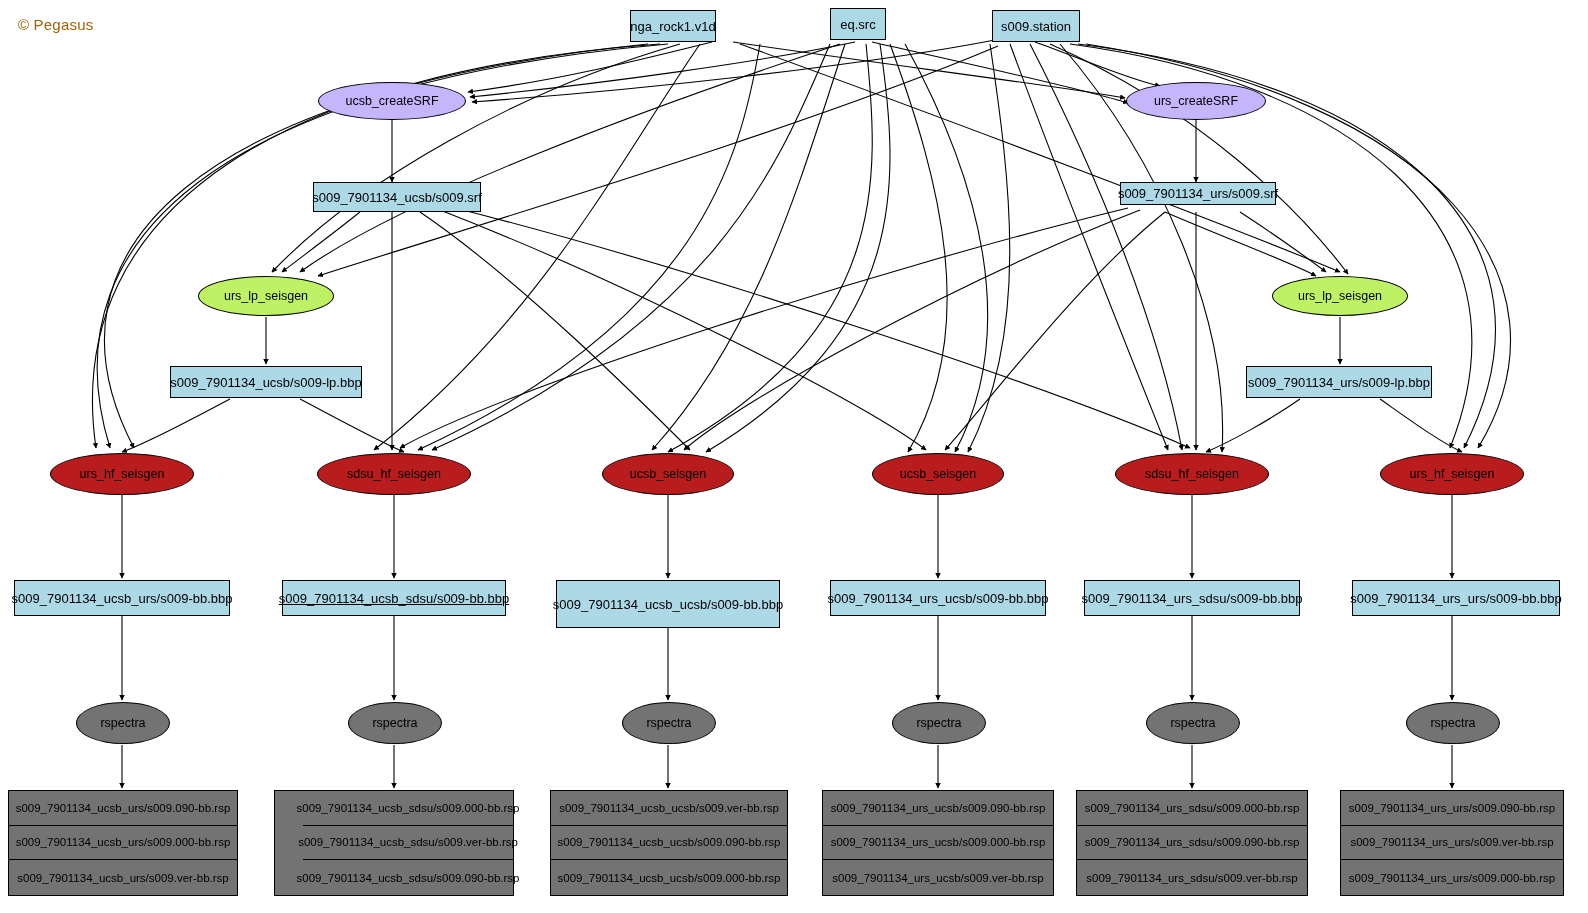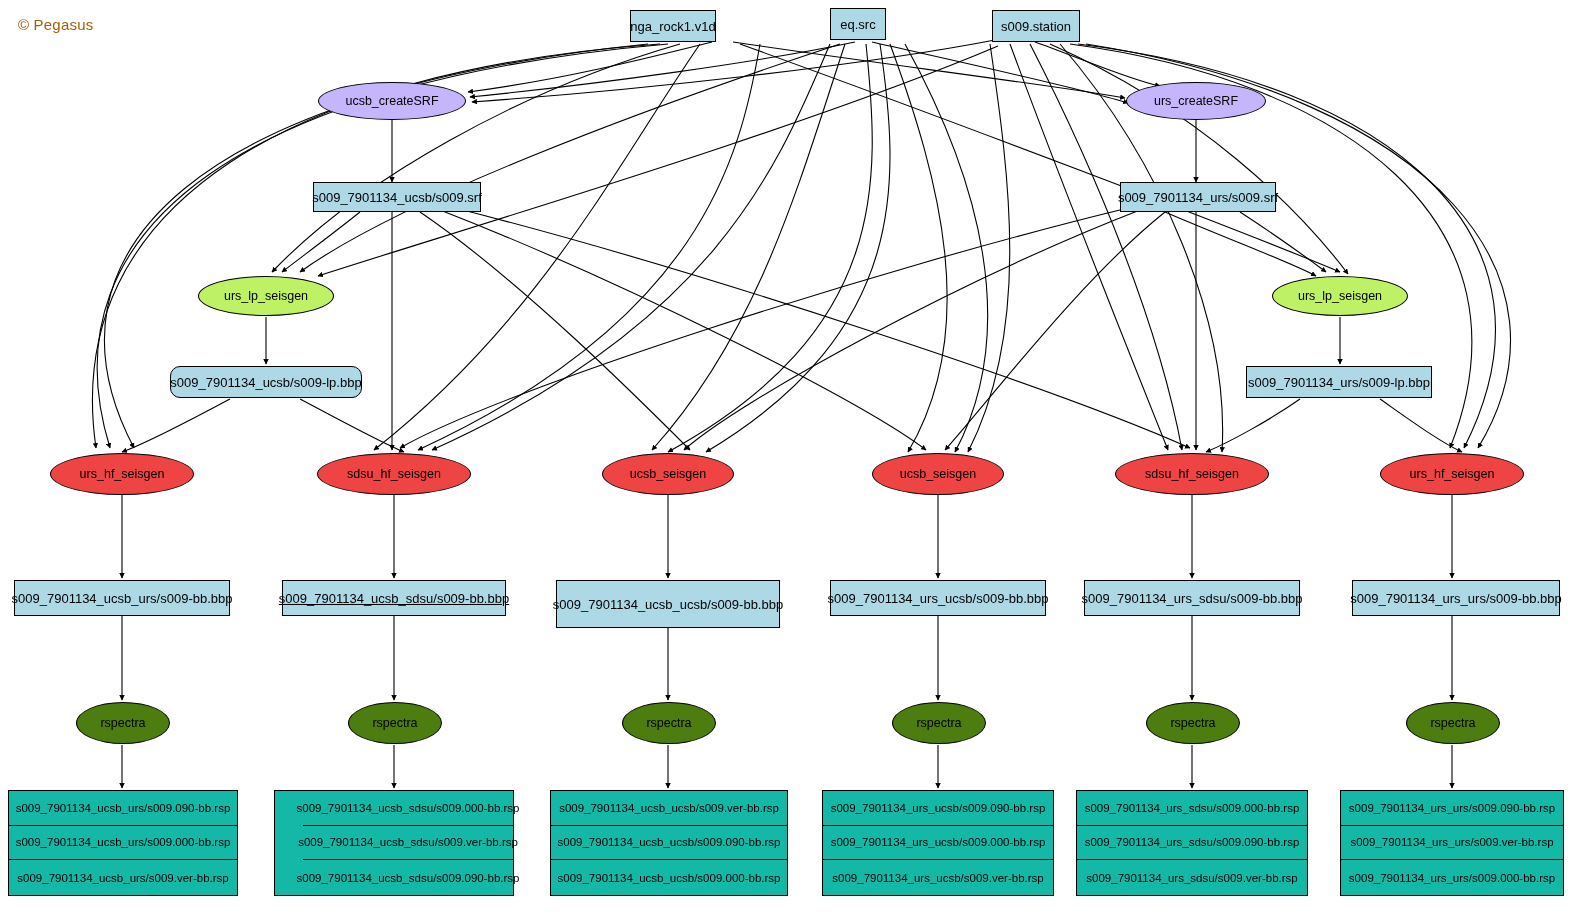--- a/index.html
+++ b/index.html
@@ -46,21 +46,21 @@
   .file-box {
     border: 1px solid #000000;
     background: #add8e6;
     font-size: 13px;
     line-height: 1;
     padding: 0 6px;
   }
   .file-stack {
     position: absolute;
     border: 1px solid #000000;
-    background: #14b8a6;
+    background: #737373;
     box-sizing: border-box;
   }
   .file-stack .stack-row {
     box-sizing: border-box;
     display: flex;
     align-items: center;
     justify-content: center;
     font-size: 11.5px;
     color: #000000;
     white-space: nowrap;
@@ -71,22 +71,22 @@
     border-bottom: none;
   }
   .ellipse {
     border: 1px solid #000000;
     border-radius: 50%;
     font-size: 12.5px;
     line-height: 1;
   }
   .job-create { background: #c4b5fd; }
   .job-lp     { background: #bef264; }
-  .job-hf     { background: #ef4444; }
-  .job-rsp    { background: #4d7c0f; }
+  .job-hf     { background: #b91c1c; }
+  .job-rsp    { background: #737373; }
 </style>
 </head>
 <body>
 
 <div id="canvas">
 
   <svg id="edges" viewBox="0 0 1588 913" xmlns="http://www.w3.org/2000/svg">
     <defs>
       <marker id="ah" viewBox="0 0 10 10" refX="9" refY="5" markerWidth="5" markerHeight="5" orient="auto-start-reverse">
         <path d="M 0 0 L 10 5 L 0 10 z" fill="#000000"></path>
@@ -182,26 +182,26 @@
   <div class="watermark">© Pegasus</div>
 
   <div class="node file-box" style="left:630px; top:10px; width:86px; height:32px;">nga_rock1.v1d</div>
   <div class="node file-box" style="left:830px; top:8px; width:56px; height:32px;">eq.src</div>
   <div class="node file-box" style="left:992px; top:10px; width:88px; height:32px;">s009.station</div>
 
   <div class="node ellipse job-create" style="left:318px; top:82px; width:148px; height:38px;">ucsb_createSRF</div>
   <div class="node ellipse job-create" style="left:1126px; top:82px; width:140px; height:38px;">urs_createSRF</div>
 
   <div class="node file-box" style="left:313px; top:182px; width:168px; height:30px;">s009_7901134_ucsb/s009.srf</div>
-  <div class="node file-box" style="left:1120px; top:182px; width:156px; height:30px;">s009_7901134_urs/s009.srf</div>
+  <div class="node file-box" style="left:1120px; top:182px; width:156px; height:23px;">s009_7901134_urs/s009.srf</div>
 
   <div class="node ellipse job-lp" style="left:198px; top:276px; width:136px; height:40px;">urs_lp_seisgen</div>
   <div class="node ellipse job-lp" style="left:1272px; top:276px; width:136px; height:40px;">urs_lp_seisgen</div>
 
-  <div class="node file-box" style="left:170px; top:366px; width:192px; height:32px;border-radius:10px;">s009_7901134_ucsb/s009-lp.bbp</div>
+  <div class="node file-box" style="left:170px; top:366px; width:192px; height:32px;">s009_7901134_ucsb/s009-lp.bbp</div>
   <div class="node file-box" style="left:1246px; top:366px; width:186px; height:32px;">s009_7901134_urs/s009-lp.bbp</div>
 
   <div class="node ellipse job-hf" style="left:50px; top:453px; width:144px; height:42px;">urs_hf_seisgen</div>
   <div class="node ellipse job-hf" style="left:317px; top:453px; width:154px; height:42px;">sdsu_hf_seisgen</div>
   <div class="node ellipse job-hf" style="left:602px; top:453px; width:132px; height:42px;">ucsb_seisgen</div>
   <div class="node ellipse job-hf" style="left:872px; top:453px; width:132px; height:42px;">ucsb_seisgen</div>
   <div class="node ellipse job-hf" style="left:1115px; top:453px; width:154px; height:42px;">sdsu_hf_seisgen</div>
   <div class="node ellipse job-hf" style="left:1380px; top:453px; width:144px; height:42px;">urs_hf_seisgen</div>
 
   <div class="node file-box" style="left:14px; top:580px; width:216px; height:36px;">s009_7901134_ucsb_urs/s009-bb.bbp</div>

